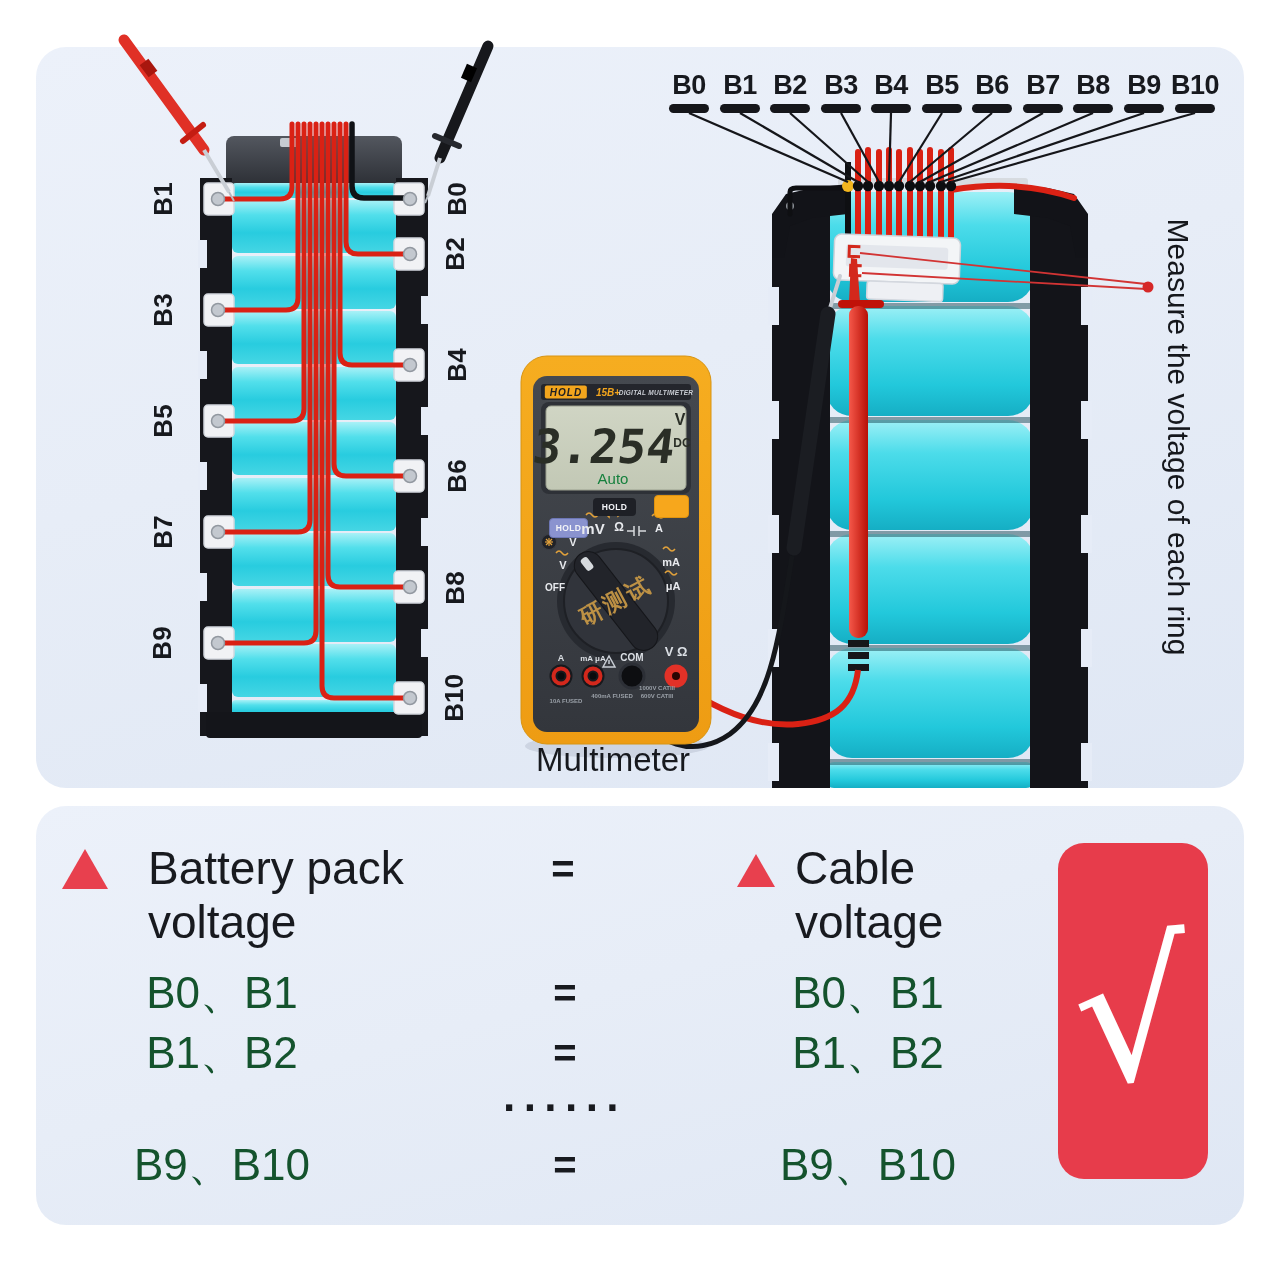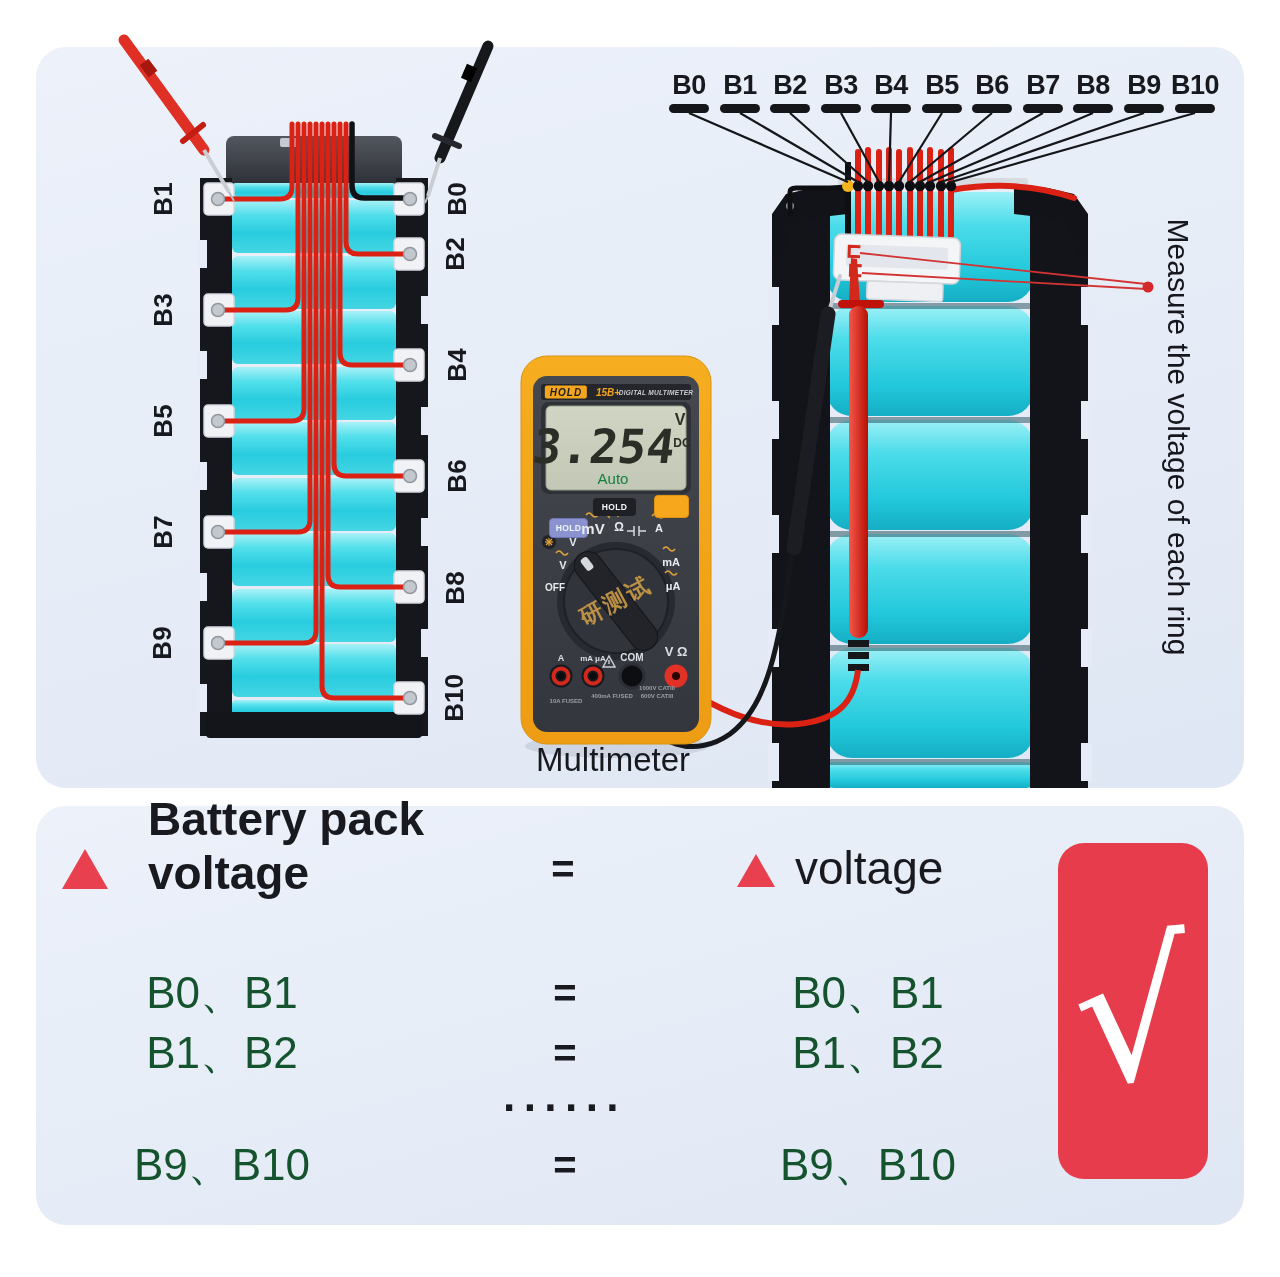--- a/index.html
+++ b/index.html
@@ -429,27 +429,28 @@
   <span class="t mm jack-lbl" style="left:561px;top:658px;font-size:9px">A</span>
   <span class="t mm jack-lbl" style="left:593px;top:658px;font-size:8px">mA μA</span>
   <span class="t mm jack-lbl" style="left:632px;top:657px;font-size:10px">COM</span>
   <span class="t mm jack-lbl" style="left:676px;top:651px;font-size:13px">V Ω</span>
   <span class="t mm fine" style="left:566px;top:701px;font-size:6px">10A FUSED</span>
   <span class="t mm fine" style="left:612px;top:696px;font-size:6px">400mA FUSED</span>
   <span class="t mm fine" style="left:657px;top:688px;font-size:6px">1000V CATIII</span>
   <span class="t mm fine" style="left:657px;top:696px;font-size:6px">600V CATIII</span>
 
   <div class="tri" style="left:62px;top:846px;border-left-width:23px;border-right-width:23px;border-bottom:40px solid #e8404e;"></div>
-  <div class="hdr" style="left:148px;top:792px;font-weight:bold;">
+  <div class="hdr" style="left:148px;top:841px;">
     <div>Battery pack</div>
     <div>voltage</div>
   </div>
   <span class="t eq" style="left:563px;top:869px">=</span>
   <div class="tri" style="left:737px;top:851px;border-left-width:19px;border-right-width:19px;border-bottom:33px solid #e8404e;"></div>
   <div class="hdr" style="left:795px;top:841px;">
+    <div>Cable</div>
     <div>voltage</div>
   </div>
 
   <span class="t row-txt" style="left:222px;top:993px">B0、B1</span>
   <span class="t eq" style="left:565px;top:993px">=</span>
   <span class="t row-txt" style="left:868px;top:993px">B0、B1</span>
 
   <span class="t row-txt" style="left:222px;top:1053px">B1、B2</span>
   <span class="t eq" style="left:565px;top:1053px">=</span>
   <span class="t row-txt" style="left:868px;top:1053px">B1、B2</span>

